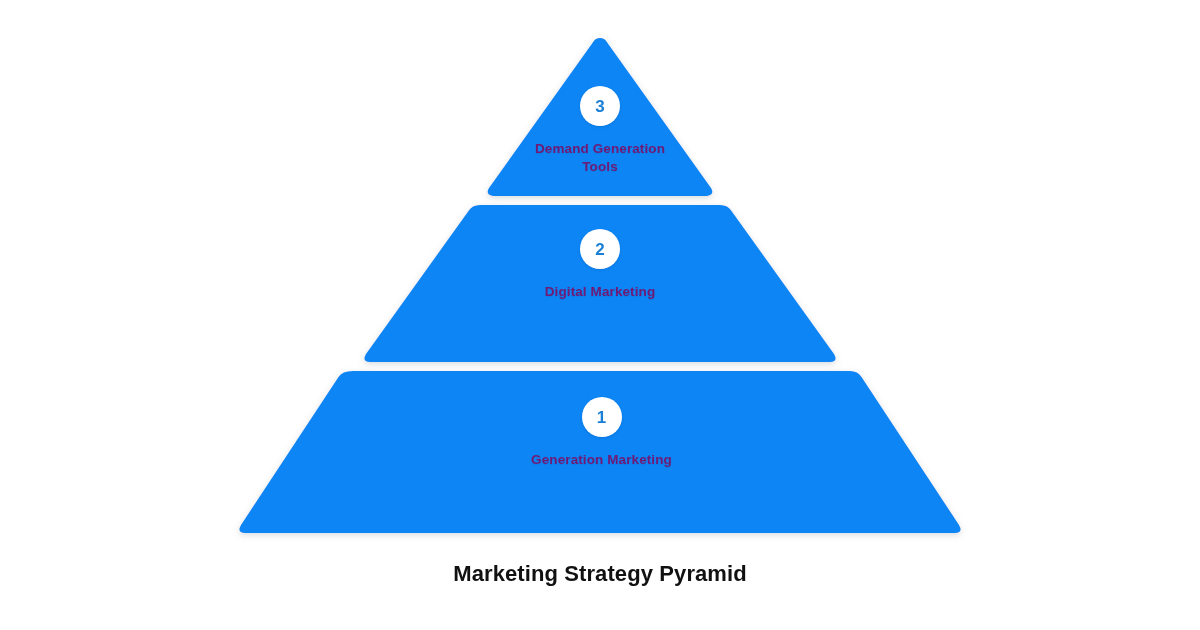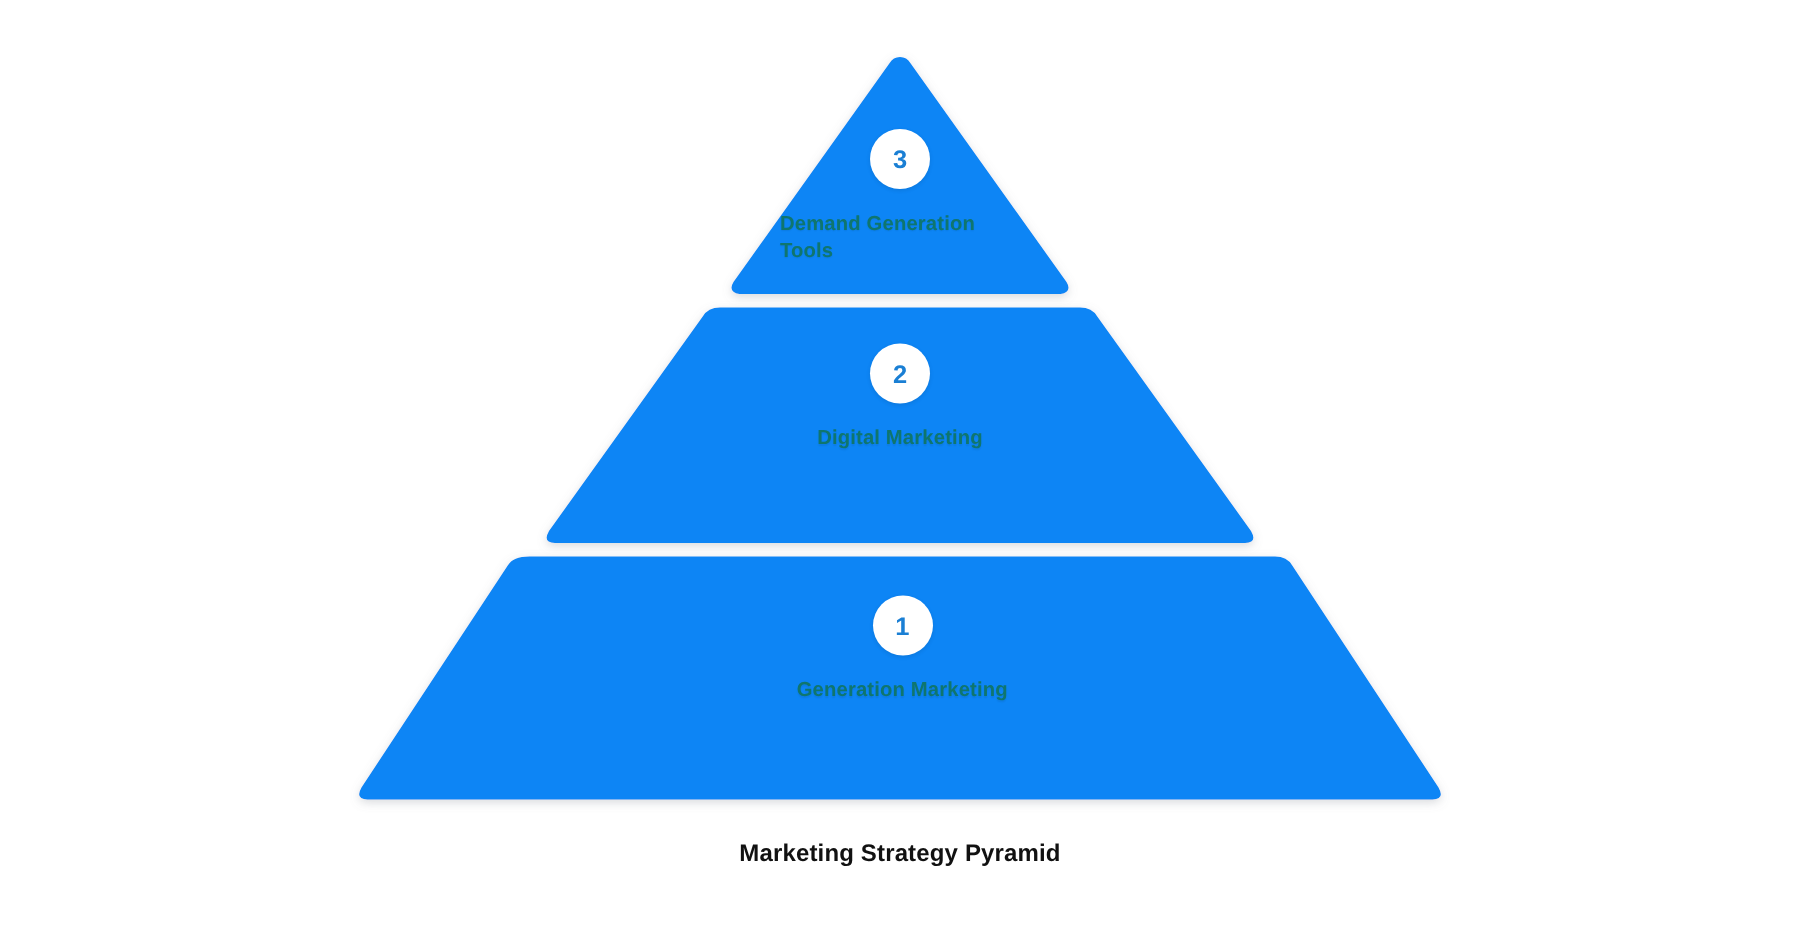--- a/index.html
+++ b/index.html
@@ -60,25 +60,25 @@
     align-items: center;
     justify-content: center;
     font-size: 17px;
     font-weight: bold;
     line-height: 1;
     box-shadow: 0 1px 3px rgba(0,0,0,0.10);
   }
 
   .tier-label {
     margin-top: 14px;
-    color: #0f766e;
+    color: #701a75;
     font-size: 13.5px;
     font-weight: bold;
     line-height: 1.32;
-    text-align: left;
+    text-align: center;
     letter-spacing: 0.1px;
     text-shadow: 0 1px 1px rgba(0,0,0,0.07);
   }
 
   
   #tier-3-content {
     left: 485px;
     top: 86px;
     width: 230px;
   }
@@ -99,21 +99,21 @@
     width: 513px;
   }
   #tier-1-content .tier-label { max-width: 420px; }
 
   #diagram-title {
     position: absolute;
     left: 0;
     top: 561px;
     width: 1200px;
     text-align: center;
-    font-size: 16px;
+    font-size: 22px;
     font-weight: bold;
     color: #111111;
     letter-spacing: 0.1px;
   }
 </style>
 </head>
 <body>
 
 <div id="pyramid-figure">
 

